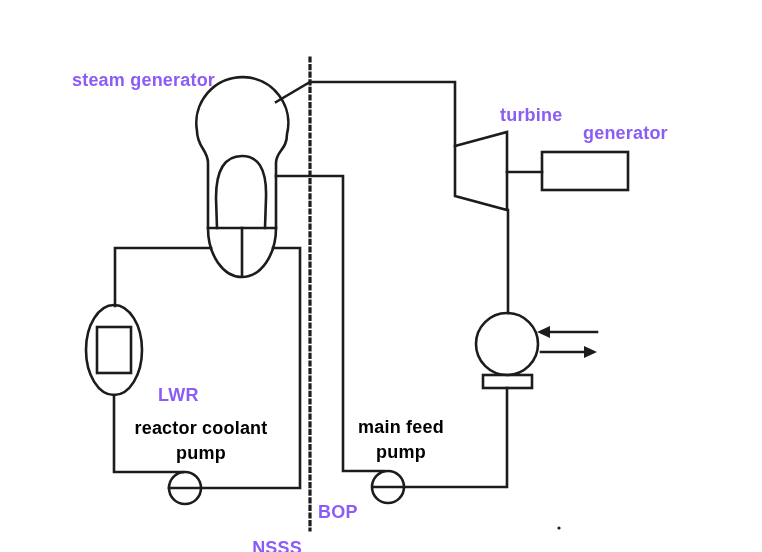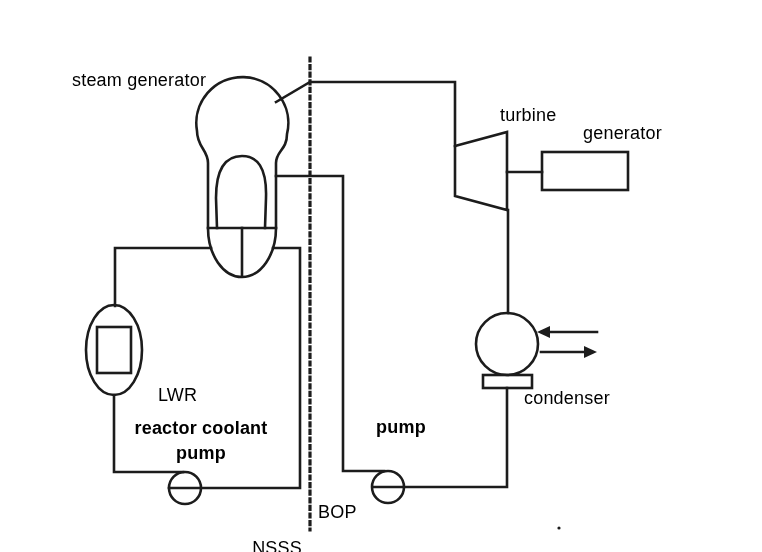--- a/index.html
+++ b/index.html
@@ -15,24 +15,24 @@
     overflow: hidden;
     font-family: "Liberation Sans", "DejaVu Sans", sans-serif;
   }
   .stage svg {
     position: absolute;
     left: 0;
     top: 0;
   }
   .label {
     position: absolute;
-    font-weight: normal;
+    font-weight: bold;
     font-size: 18px;
     line-height: 19px;
-    color: #000000;
+    color: #8b5cf6;
     white-space: nowrap;
     letter-spacing: 0.2px;
   }
   .label2 {
     position: absolute;
     font-weight: bold;
     font-size: 18px;
     line-height: 25px;
     color: #000000;
     text-align: center;
@@ -96,30 +96,30 @@
 
     <circle cx="559" cy="528" r="1.6" fill="#1c1c1c" stroke="none"></circle>
   </svg>
 
   <div class="label" style="left:72px; top:71px;">steam generator</div>
 
   <div class="label" style="left:468px; top:106px;margin-left:32px;">turbine</div>
 
   <div class="label" style="left:542px; top:124px;margin-left:41px;">generator</div>
 
-  <div class="label" style="left:524px; top:389px;">condenser</div>
 
   <div class="label" style="left:158px; top:339px;margin-top:47px;">LWR</div>
 
   <div class="label2" style="left:111px; top:416px;">
     <div>reactor coolant</div>
     <div>pump</div>
   </div>
 
   <div class="label2" style="left:311px; top:415px;">
+    <div>main feed</div>
     <div>pump</div>
   </div>
 
   <div class="label nsss" style="left:222px; top:503px;">NSSS</div>
 
   <div class="label" style="left:318px; top:503px;">BOP</div>
 
 </div>
 
 </body></html>

